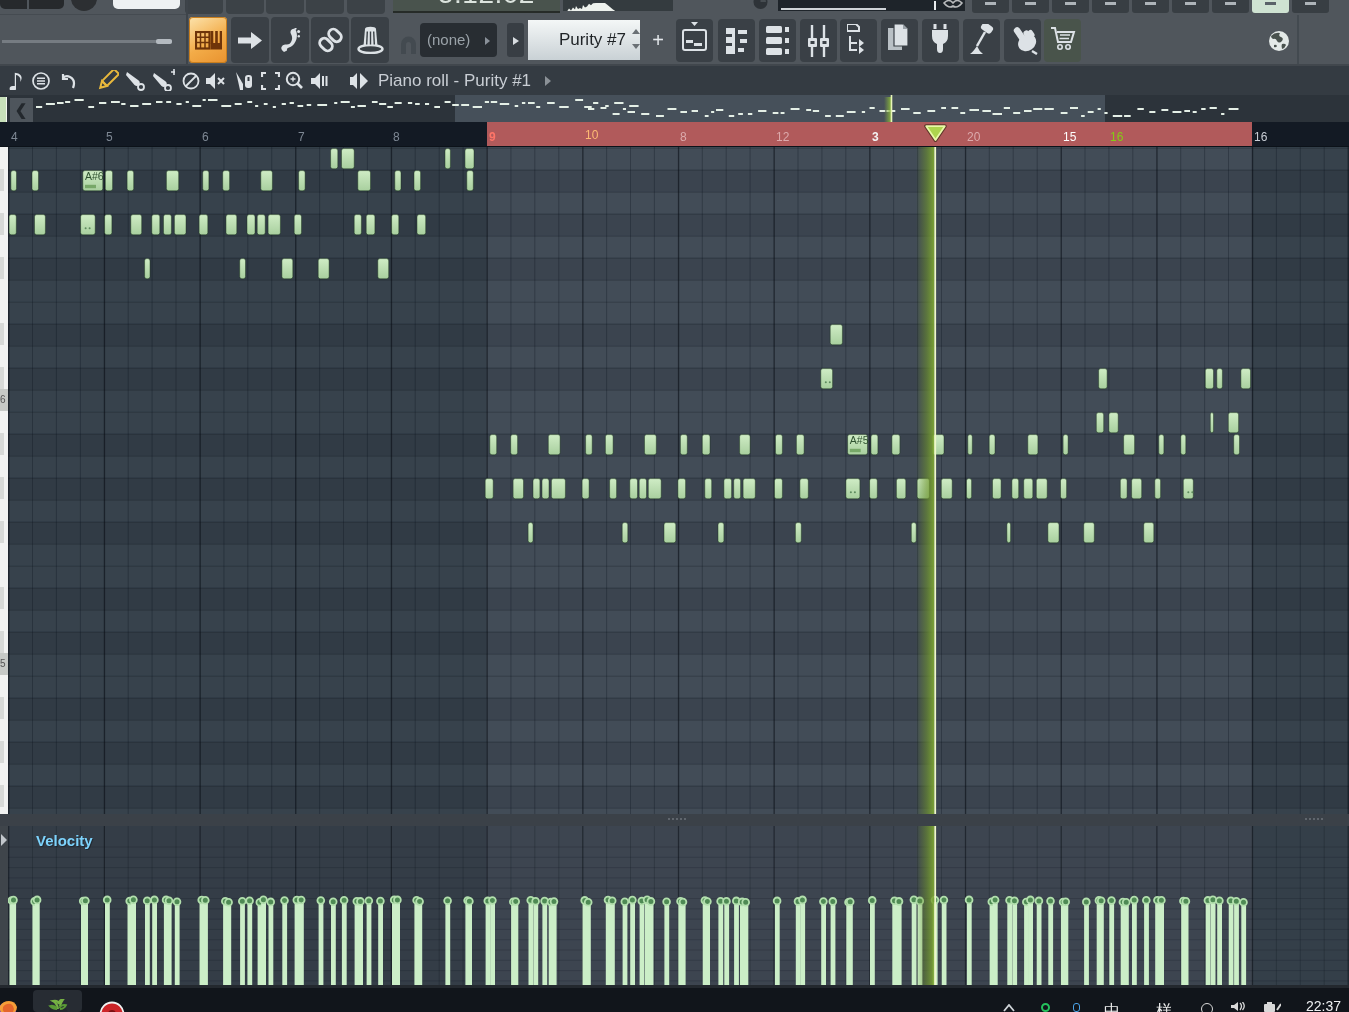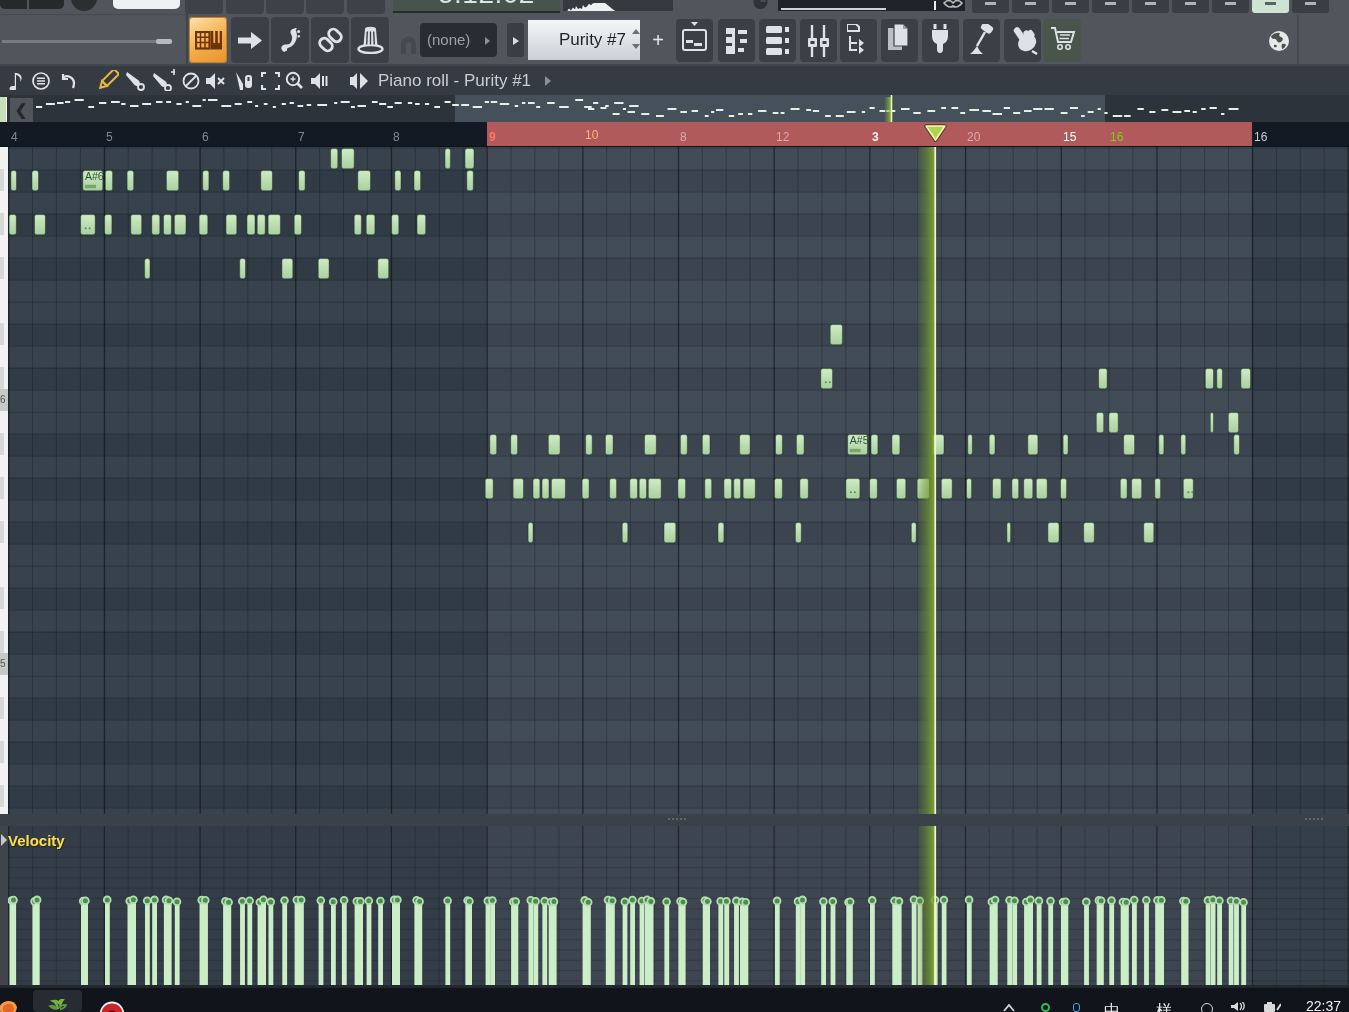--- a/index.html
+++ b/index.html
@@ -1011,21 +1011,21 @@
           <stop offset="1" stop-color="#7fa834" stop-opacity="0.95"></stop>
         </linearGradient>
       </defs>
 <rect x="916.1" y="825.5" width="18.3" height="159.0" fill="url(#ph2)"></rect>
 <rect x="934.3" y="825.5" width="1.8" height="159.0" fill="#eef8c8"></rect>
 </svg>
 <div class="abs" style="left:0;top:825.5px;width:8px;height:159px;background:#3f454b"></div>
 <svg class="abs" style="left:0;top:833px" width="8" height="14">
       <path d="M1 1 L7 7 L1 13 Z" fill="#c2c7cc"></path>
     </svg>
-<div class="abs" style="left:8px;top:832px;color:#fde047;text-shadow:1px 1px 0 rgba(15,22,28,0.5);font:bold 15px 'Liberation Sans',sans-serif">Velocity</div>
+<div class="abs" style="left:36px;top:832px;color:#7dd3fc;text-shadow:1px 1px 0 rgba(15,22,28,0.5);font:bold 15px 'Liberation Sans',sans-serif">Velocity</div>
 <div class="abs" style="left:0;top:984.5px;width:1349px;height:4px;background:#23282e"></div>
 <div class="abs" style="left:0;top:988px;width:1349px;height:24px;background:#11151b"></div>
 <svg class="abs" style="left:0px;top:1000px" width="18" height="12" viewBox="0 0 18 12">
       <circle cx="7" cy="11" r="9" fill="#7a43b6"></circle>
       <path d="M0 6 Q3 1 9 1 Q15 1 17 7 Q17 10 15 12 L1 12 Q-1 9 0 6" fill="#f59e38"></path>
       <path d="M3 7 Q6 3 11 4 Q14 6 14 9 L13 12 L4 12 Q2 10 3 7" fill="#e4652c"></path>
     </svg>
 <div class="abs" style="left:33px;top:990px;width:49px;height:22px;background:#272c33;border-radius:4px"></div>
 <svg class="abs" style="left:47px;top:999px" width="22" height="13" viewBox="0 0 22 13">
       <ellipse cx="11" cy="15" rx="10" ry="8" fill="#23282e"></ellipse>

